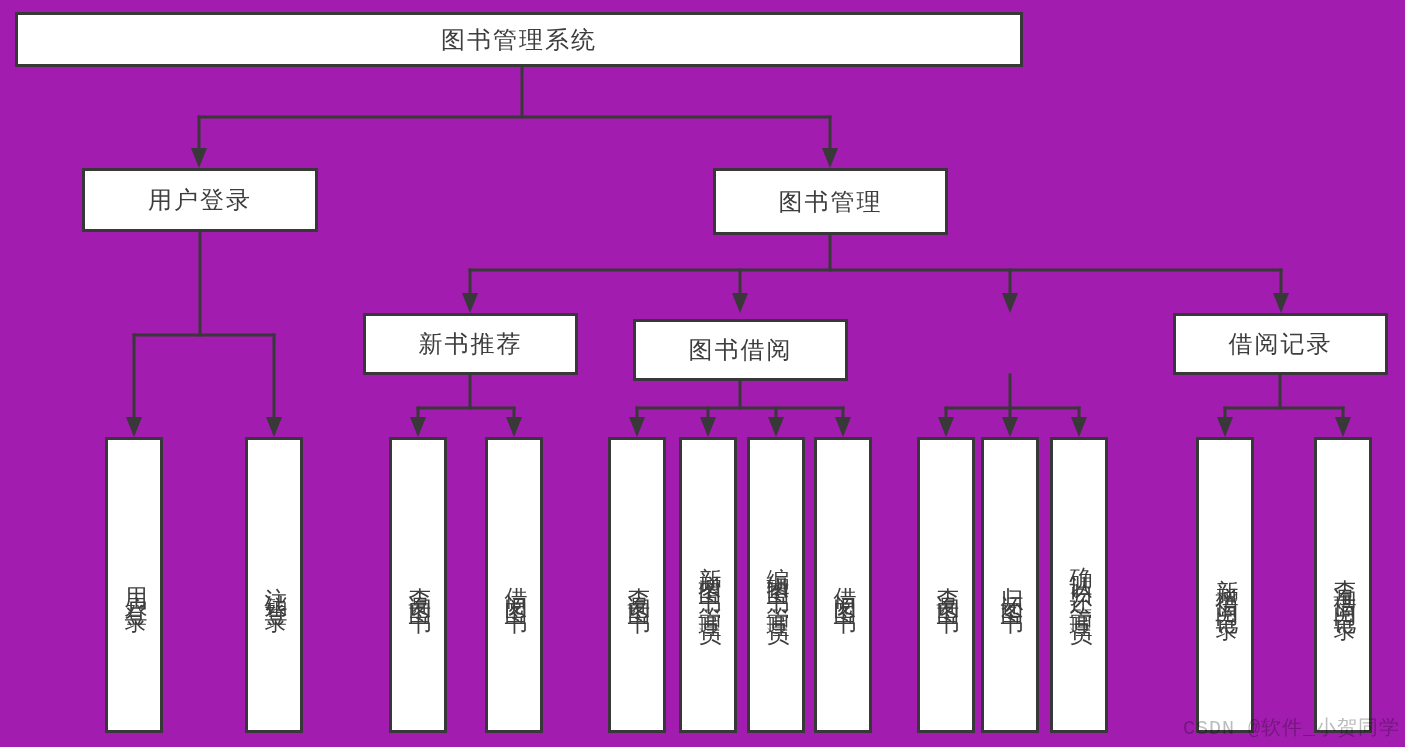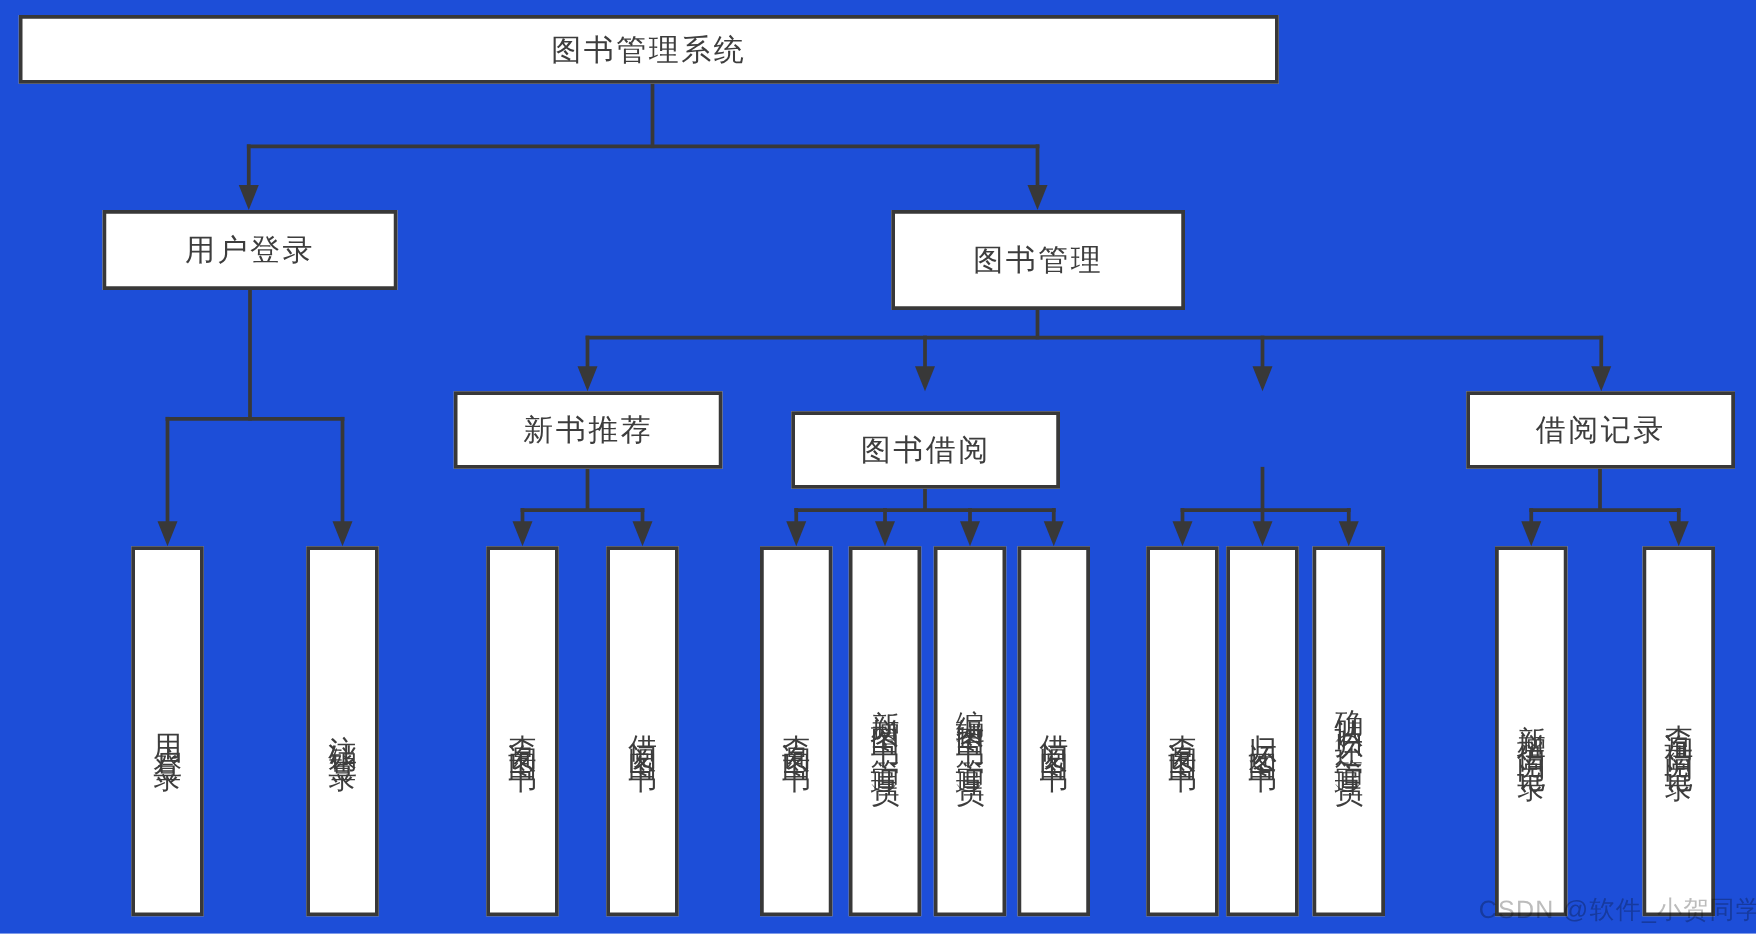--- a/index.html
+++ b/index.html
@@ -1,18 +1,18 @@
 <!DOCTYPE html>
 <html><head>
 <meta charset="utf-8">
 <style>
   html,body { margin:0; padding:0; background:#ffffff; }
   .stage {
-    position:relative; width:1405px; height:747px; background:#1d4ed8;
-    font-family:Liberation Sans, sans-serif; color:#3d3d3d; overflow:hidden;
+    position:relative; width:1405px; height:747px; background:#a21caf;
+    font-family:Liberation Mono, monospace; color:#3d3d3d; overflow:hidden;
   }
   #edges { position:absolute; left:0; top:0; }
   .node {
     position:absolute; box-sizing:border-box;
     border:3px solid #383838; background:#ffffff;
     display:flex; align-items:center; justify-content:center;
   }
   .node.h .lbl { font-size:24px; letter-spacing:2px; white-space:nowrap; }
   .node.v .lbl {
     writing-mode:vertical-rl; text-orientation:mixed;
@@ -84,28 +84,28 @@
       <polygon points="1335,417 1351,417 1343,437" fill="#383838"></polygon>
     </svg>
 
   <div class="node h" style="left:15px;top:12px;width:1008px;height:55px;">
     <span class="lbl">图书管理系统</span>
   </div>
 
   <div class="node h" style="left:82px;top:168px;width:236px;height:64px;">
     <span class="lbl">用户登录</span>
   </div>
-  <div class="node h" style="left:713px;top:168px;width:235px;height:80px;">
+  <div class="node h" style="left:713px;top:168px;width:235px;height:67px;">
     <span class="lbl">图书管理</span>
   </div>
 
   <div class="node h" style="left:363px;top:313px;width:215px;height:62px;">
     <span class="lbl">新书推荐</span>
   </div>
-  <div class="node h" style="left:633px;top:329px;width:215px;height:62px;">
+  <div class="node h" style="left:633px;top:319px;width:215px;height:62px;">
     <span class="lbl">图书借阅</span>
   </div>
   <div class="node h" style="left:1173px;top:313px;width:215px;height:62px;">
     <span class="lbl">借阅记录</span>
   </div>
 
   <div class="node v" style="left:105px;top:437px;width:58px;height:296px;">
     <span class="lbl">用户登录</span>
   </div>
   <div class="node v" style="left:245px;top:437px;width:58px;height:296px;">

